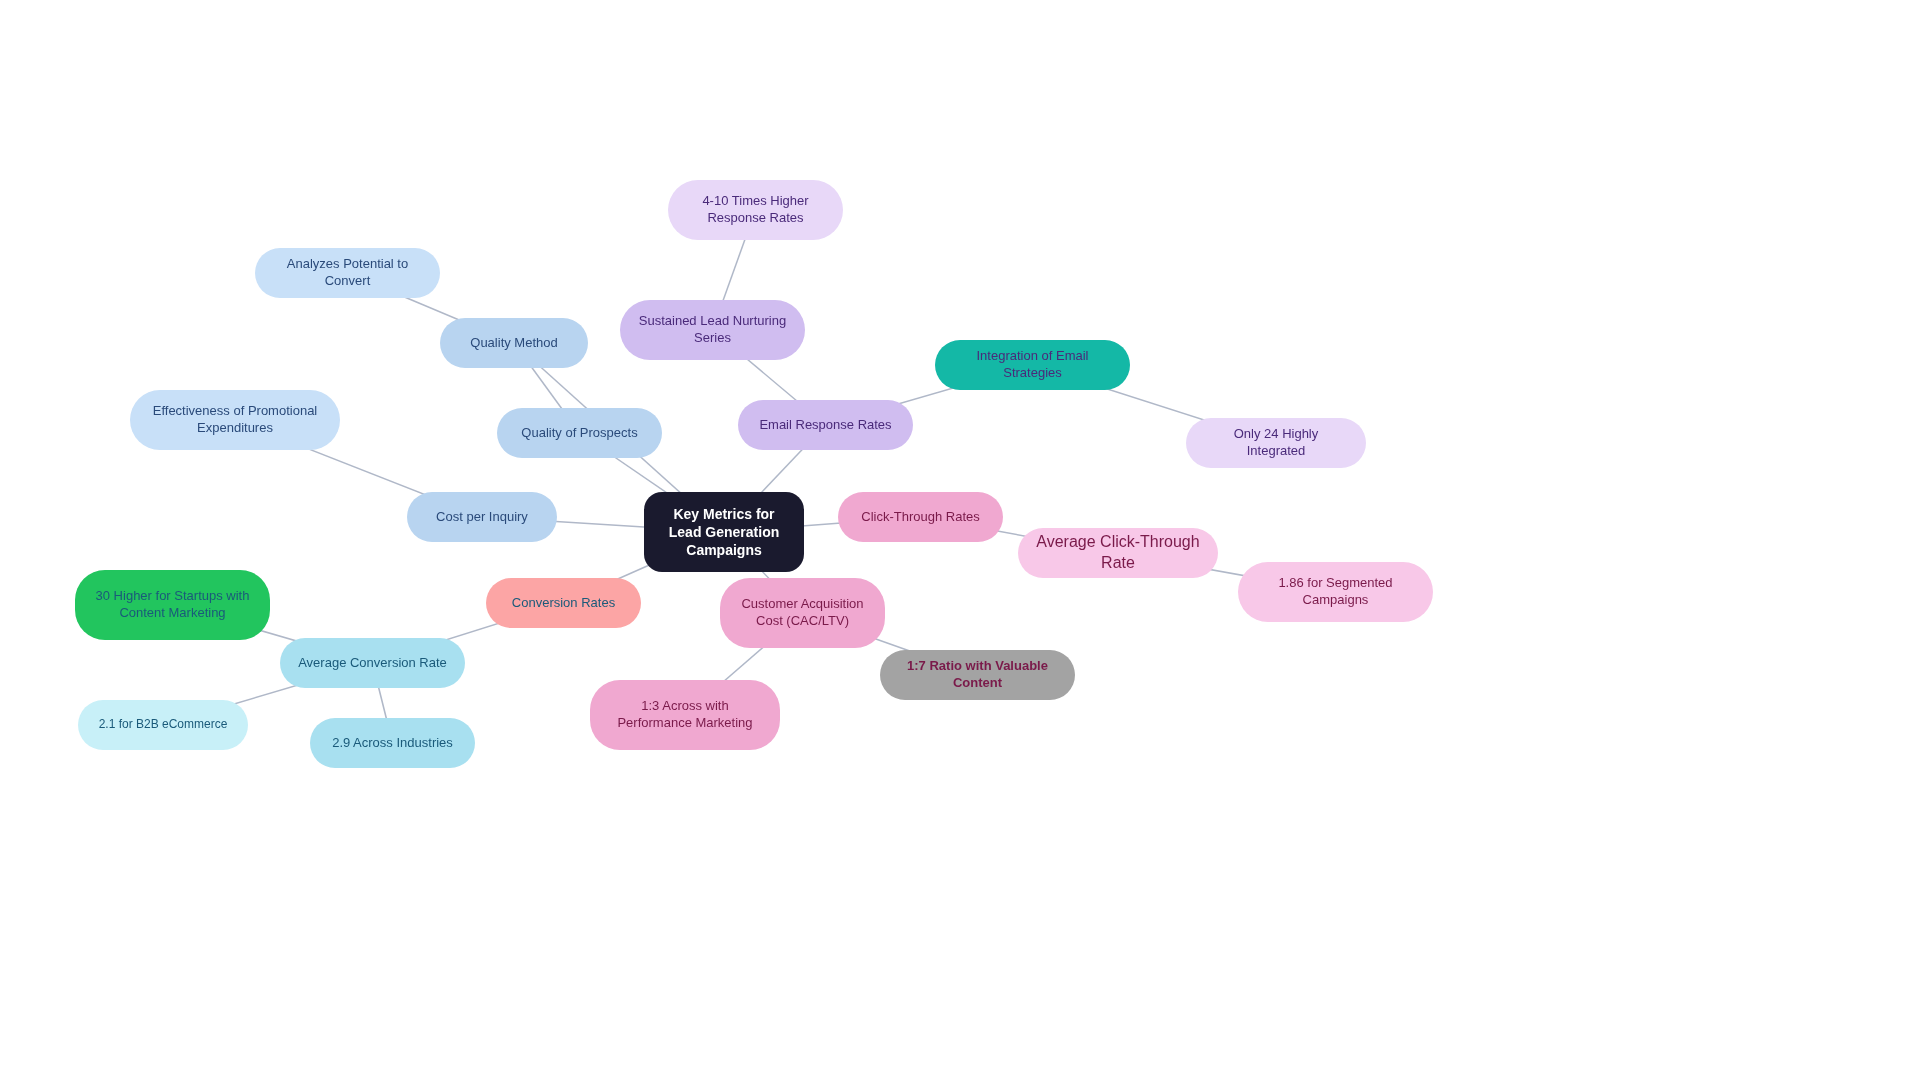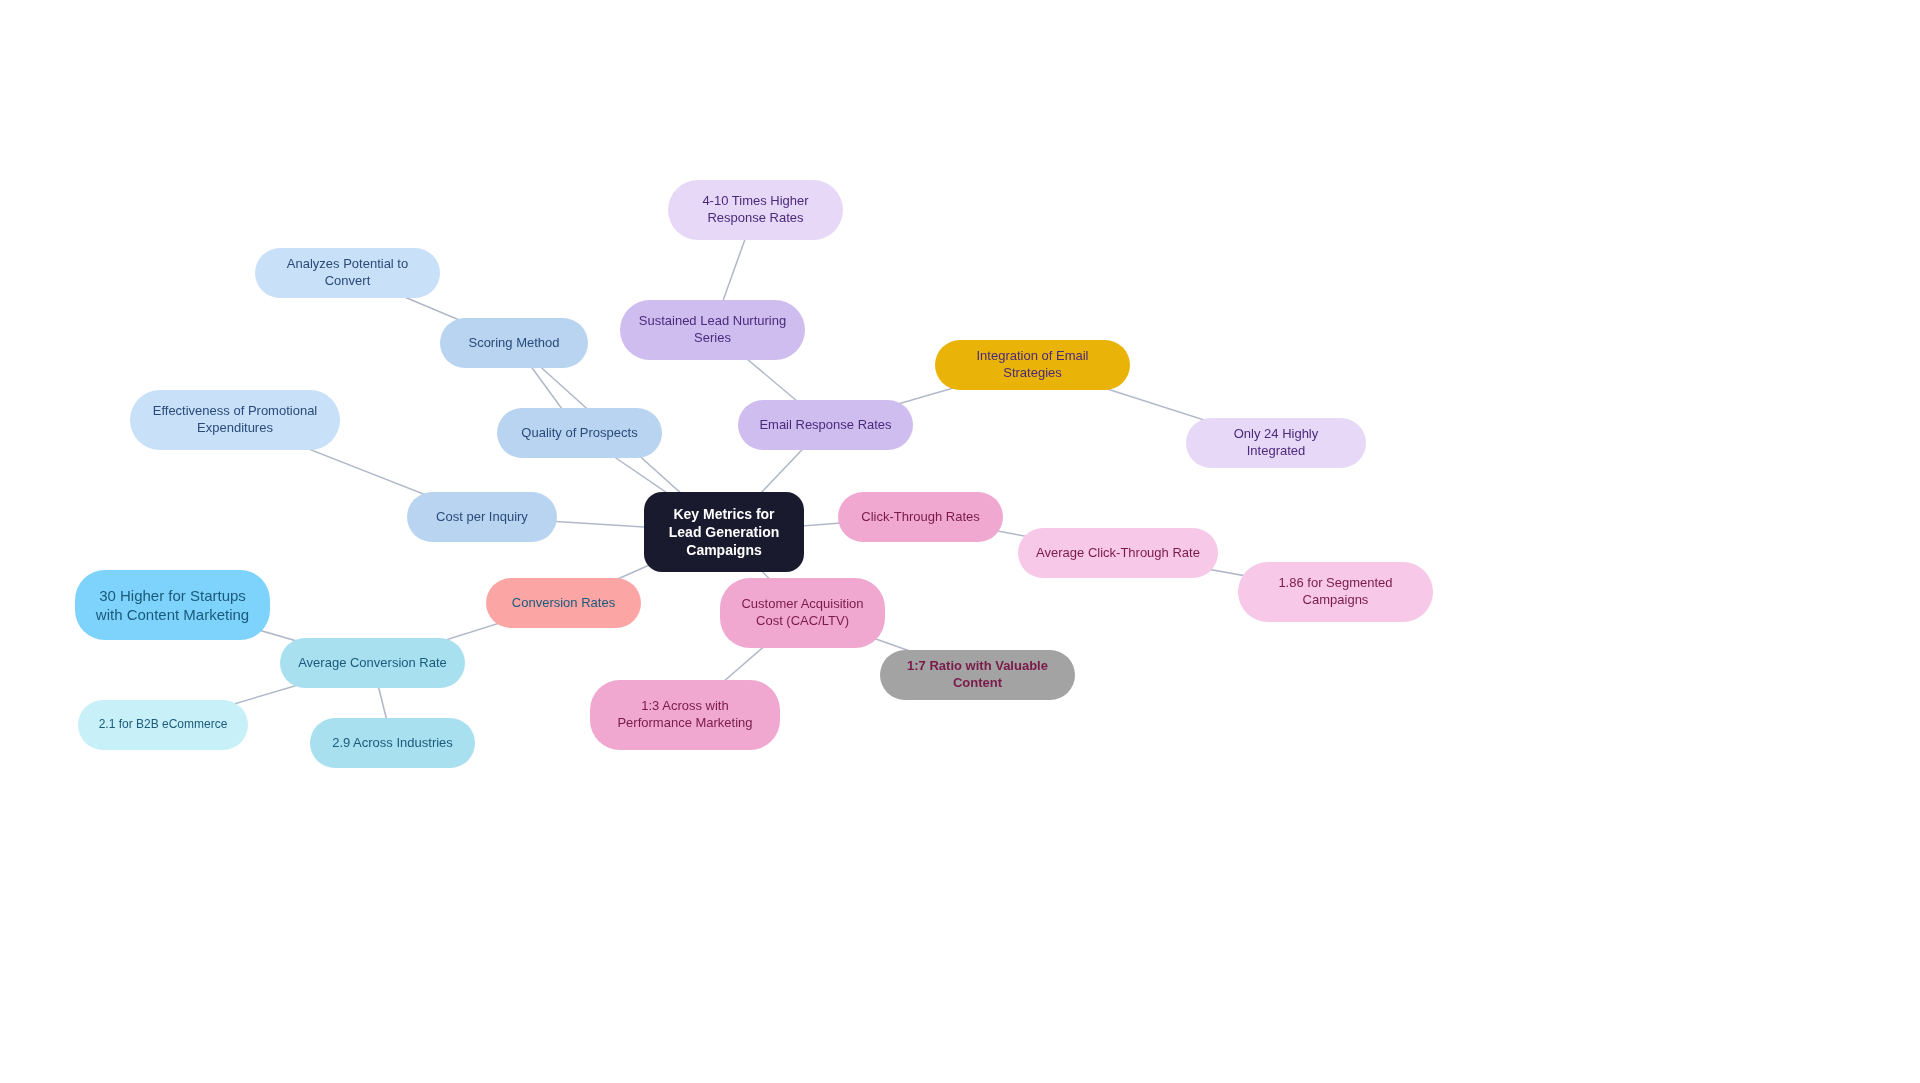--- a/index.html
+++ b/index.html
@@ -70,35 +70,35 @@
       <line x1="1032.5" y1="365" x2="1276" y2="443" stroke="#b0b8c8" stroke-width="1.5"></line>
       <line x1="724" y1="532" x2="920.5" y2="517" stroke="#b0b8c8" stroke-width="1.5"></line>
       <line x1="920.5" y1="517" x2="1118" y2="553" stroke="#b0b8c8" stroke-width="1.5"></line>
       <line x1="1118" y1="553" x2="1335.5" y2="592" stroke="#b0b8c8" stroke-width="1.5"></line>
       <line x1="724" y1="532" x2="802.5" y2="613" stroke="#b0b8c8" stroke-width="1.5"></line>
       <line x1="802.5" y1="613" x2="685" y2="715" stroke="#b0b8c8" stroke-width="1.5"></line>
       <line x1="802.5" y1="613" x2="977.5" y2="675" stroke="#b0b8c8" stroke-width="1.5"></line>
     </svg>
   <div id="nodes-layer">
       <div class="node node-center" style="left: 644px; top: 492px; width: 160px; height: 80px; font-size: 14px;">Key Metrics for Lead Generation Campaigns</div>
-      <div class="node" style="left: 440px; top: 318px; width: 148px; height: 50px; min-height: 50px; background: rgb(184, 212, 240); color: rgb(42, 74, 122); font-size: 13px;">Scoring Method</div>
+      <div class="node" style="left: 440px; top: 318px; width: 148px; height: 50px; min-height: 50px; background: rgb(184, 212, 240); color: rgb(42, 74, 122); font-size: 13px;">Quality Method</div>
       <div class="node" style="left: 255px; top: 248px; width: 185px; height: 50px; min-height: 50px; background: rgb(200, 224, 248); color: rgb(42, 74, 122); font-size: 13px;">Analyzes Potential to Convert</div>
       <div class="node" style="left: 497px; top: 408px; width: 165px; height: 50px; min-height: 50px; background: rgb(184, 212, 240); color: rgb(42, 74, 122); font-size: 13px;">Quality of Prospects</div>
       <div class="node" style="left: 407px; top: 492px; width: 150px; height: 50px; min-height: 50px; background: rgb(184, 212, 240); color: rgb(42, 74, 122); font-size: 13px;">Cost per Inquiry</div>
       <div class="node" style="left: 130px; top: 390px; width: 210px; height: 60px; min-height: 60px; background: rgb(200, 224, 248); color: rgb(42, 74, 122); font-size: 13px;">Effectiveness of Promotional Expenditures</div>
       <div class="node" style="left: 486px; top: 578px; width: 155px; height: 50px; min-height: 50px; background: #fca5a5; color: rgb(26, 90, 122); font-size: 13px;">Conversion Rates</div>
       <div class="node" style="left: 280px; top: 638px; width: 185px; height: 50px; min-height: 50px; background: rgb(168, 224, 240); color: rgb(26, 90, 122); font-size: 13px;">Average Conversion Rate</div>
-      <div class="node" style="left: 75px; top: 570px; width: 195px; height: 70px; min-height: 70px; background: #7dd3fc; color: rgb(26, 90, 122); font-size: 15px;">30 Higher for Startups with Content Marketing</div>
+      <div class="node" style="left: 75px; top: 570px; width: 195px; height: 70px; min-height: 70px; background: #22c55e; color: rgb(26, 90, 122); font-size: 13px;">30 Higher for Startups with Content Marketing</div>
       <div class="node" style="left: 78px; top: 700px; width: 170px; height: 50px; min-height: 50px; background: rgb(200, 240, 248); color: rgb(26, 90, 122); font-size: 12px;">2.1 for B2B eCommerce</div>
       <div class="node" style="left: 310px; top: 718px; width: 165px; height: 50px; min-height: 50px; background: rgb(168, 224, 240); color: rgb(26, 90, 122); font-size: 13px;">2.9 Across Industries</div>
       <div class="node" style="left: 738px; top: 400px; width: 175px; height: 50px; min-height: 50px; background: rgb(208, 189, 240); color: rgb(74, 42, 122); font-size: 13px;">Email Response Rates</div>
       <div class="node" style="left: 620px; top: 300px; width: 185px; height: 60px; min-height: 60px; background: rgb(208, 189, 240); color: rgb(74, 42, 122); font-size: 13px;">Sustained Lead Nurturing Series</div>
       <div class="node" style="left: 668px; top: 180px; width: 175px; height: 60px; min-height: 60px; background: rgb(232, 216, 248); color: rgb(74, 42, 122); font-size: 13px;">4-10 Times Higher Response Rates</div>
-      <div class="node" style="left: 935px; top: 340px; width: 195px; height: 50px; min-height: 50px; background: #eab308; color: rgb(74, 42, 122); font-size: 13px;">Integration of Email Strategies</div>
+      <div class="node" style="left: 935px; top: 340px; width: 195px; height: 50px; min-height: 50px; background: #14b8a6; color: rgb(74, 42, 122); font-size: 13px;">Integration of Email Strategies</div>
       <div class="node" style="left: 1186px; top: 418px; width: 180px; height: 50px; min-height: 50px; background: rgb(232, 216, 248); color: rgb(74, 42, 122); font-size: 13px;">Only 24 Highly Integrated</div>
       <div class="node" style="left: 838px; top: 492px; width: 165px; height: 50px; min-height: 50px; background: rgb(240, 168, 208); color: rgb(122, 26, 74); font-size: 13px;">Click-Through Rates</div>
-      <div class="node" style="left: 1018px; top: 528px; width: 200px; height: 50px; min-height: 50px; background: rgb(248, 200, 232); color: rgb(122, 26, 74); font-size: 13px;">Average Click-Through Rate</div>
+      <div class="node" style="left: 1018px; top: 528px; width: 200px; height: 50px; min-height: 50px; background: rgb(248, 200, 232); color: rgb(122, 26, 74); font-size: 16px;">Average Click-Through Rate</div>
       <div class="node" style="left: 1238px; top: 562px; width: 195px; height: 60px; min-height: 60px; background: rgb(248, 200, 232); color: rgb(122, 26, 74); font-size: 13px;">1.86 for Segmented Campaigns</div>
       <div class="node" style="left: 720px; top: 578px; width: 165px; height: 70px; min-height: 70px; background: rgb(240, 168, 208); color: rgb(122, 26, 74); font-size: 13px;">Customer Acquisition Cost (CAC/LTV)</div>
       <div class="node" style="left: 590px; top: 680px; width: 190px; height: 70px; min-height: 70px; background: rgb(240, 168, 208); color: rgb(122, 26, 74); font-size: 13px;">1:3 Across with Performance Marketing</div>
       <div class="node" style="left: 880px; top: 650px; width: 195px; height: 50px; min-height: 50px; background: #a3a3a3; color: rgb(122, 26, 74); font-size: 13px; font-weight: bold;">1:7 Ratio with Valuable Content</div>
     </div>
 </div>
 
 </body></html>

